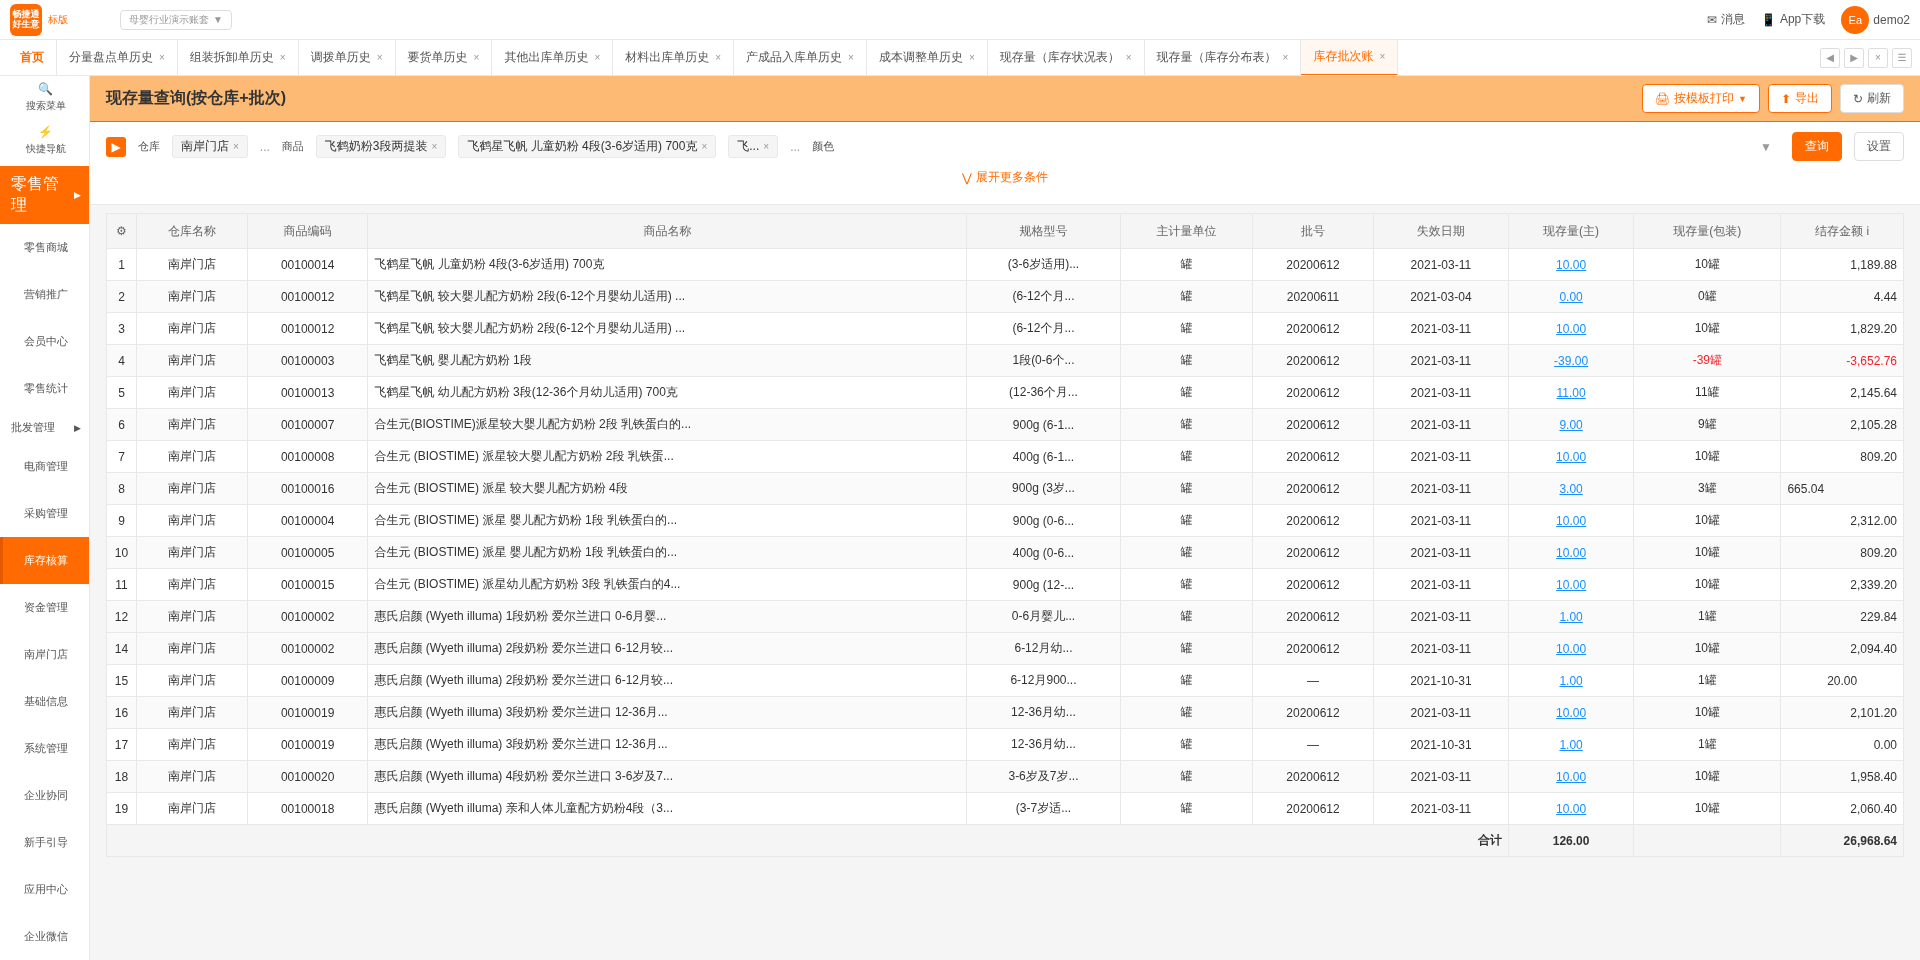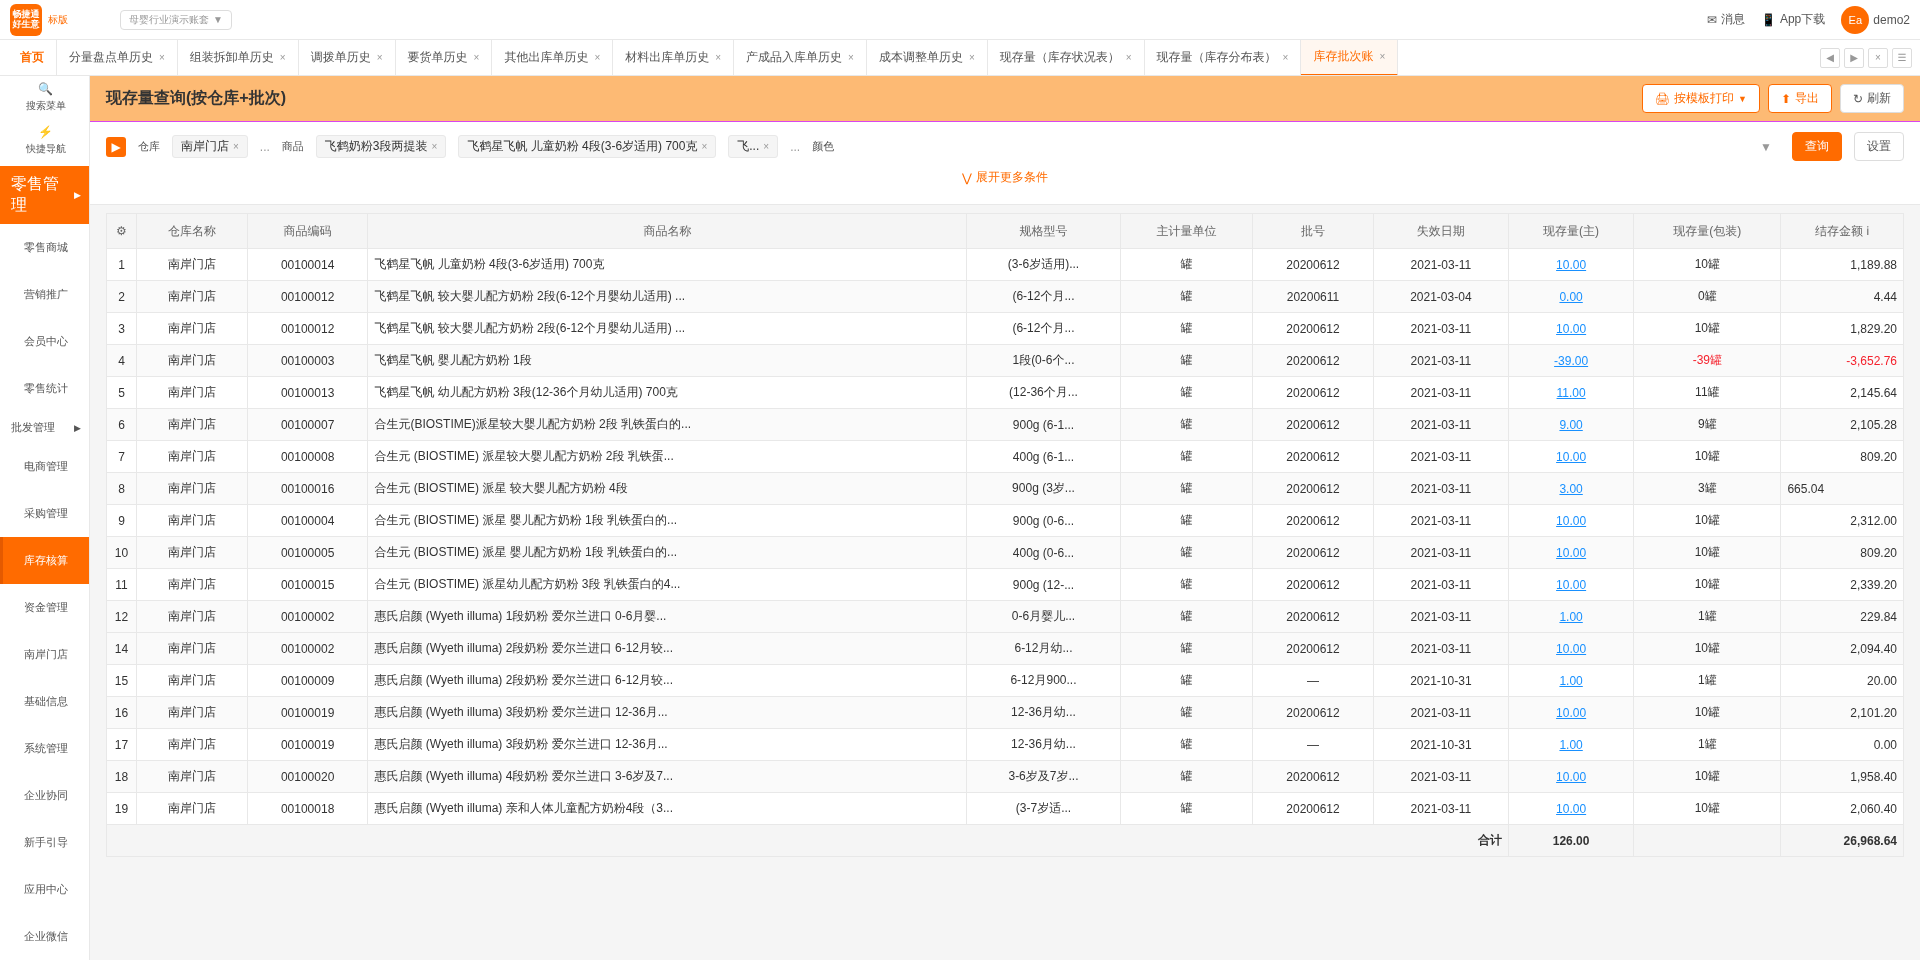--- a/index.html
+++ b/index.html
@@ -448,21 +448,21 @@
               <td class="row-num">15</td>
               <td>南岸门店</td>
               <td>00100009</td>
               <td class="left">惠氏启颜 (Wyeth illuma) 2段奶粉 爱尔兰进口 6-12月较...</td>
               <td>6-12月900...</td>
               <td>罐</td>
               <td>—</td>
               <td>2021-10-31</td>
               <td class="link">1.00</td>
               <td>1罐</td>
-              <td style="text-align: right; margin-top: 9px;">20.00</td>
+              <td style=" margin-top: 9px;">20.00</td>
             </tr>
             <tr style="background: rgb(250, 250, 250);">
               <td class="row-num">16</td>
               <td>南岸门店</td>
               <td>00100019</td>
               <td class="left">惠氏启颜 (Wyeth illuma) 3段奶粉 爱尔兰进口 12-36月...</td>
               <td>12-36月幼...</td>
               <td>罐</td>
               <td>20200612</td>
               <td>2021-03-11</td>

